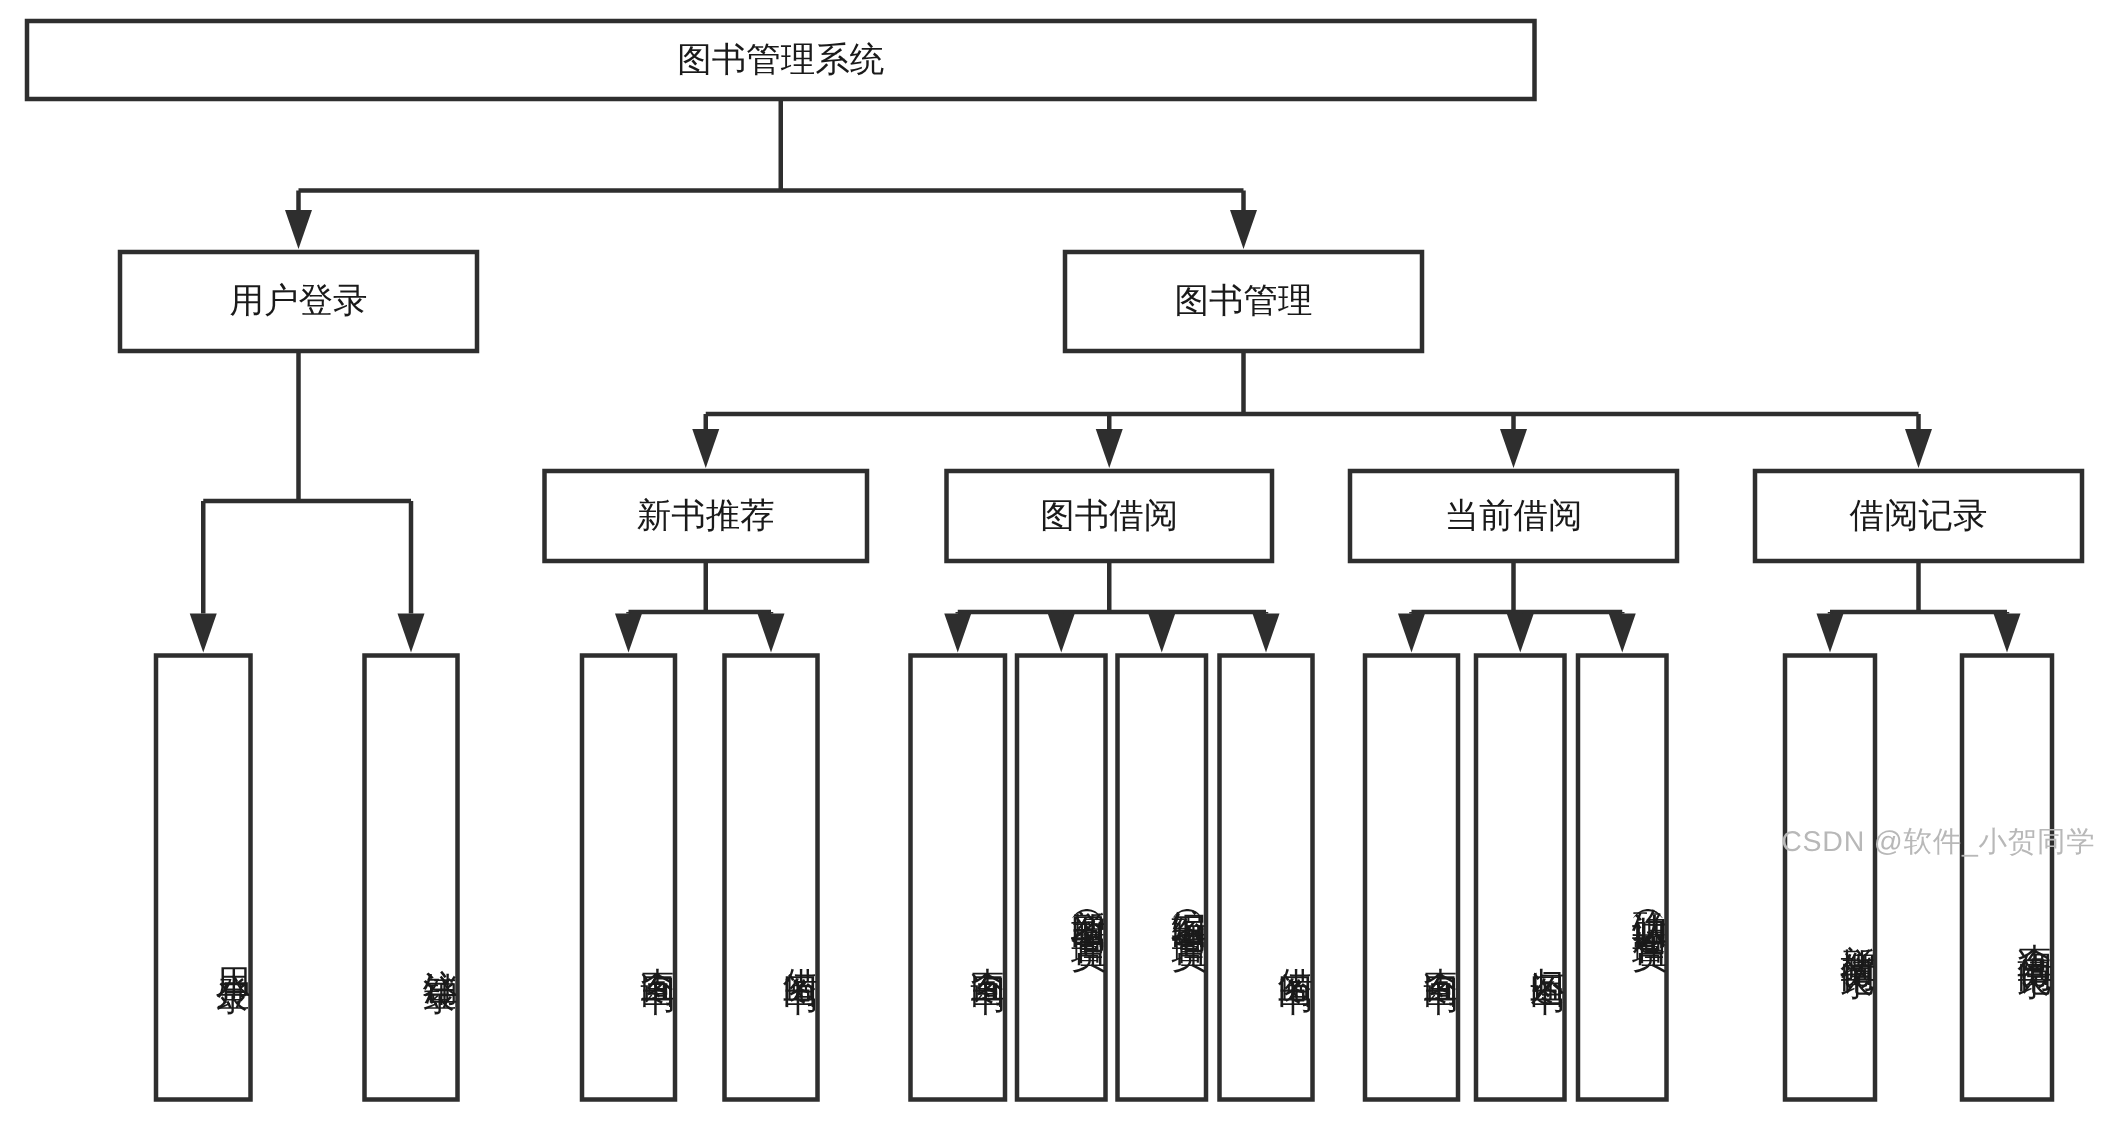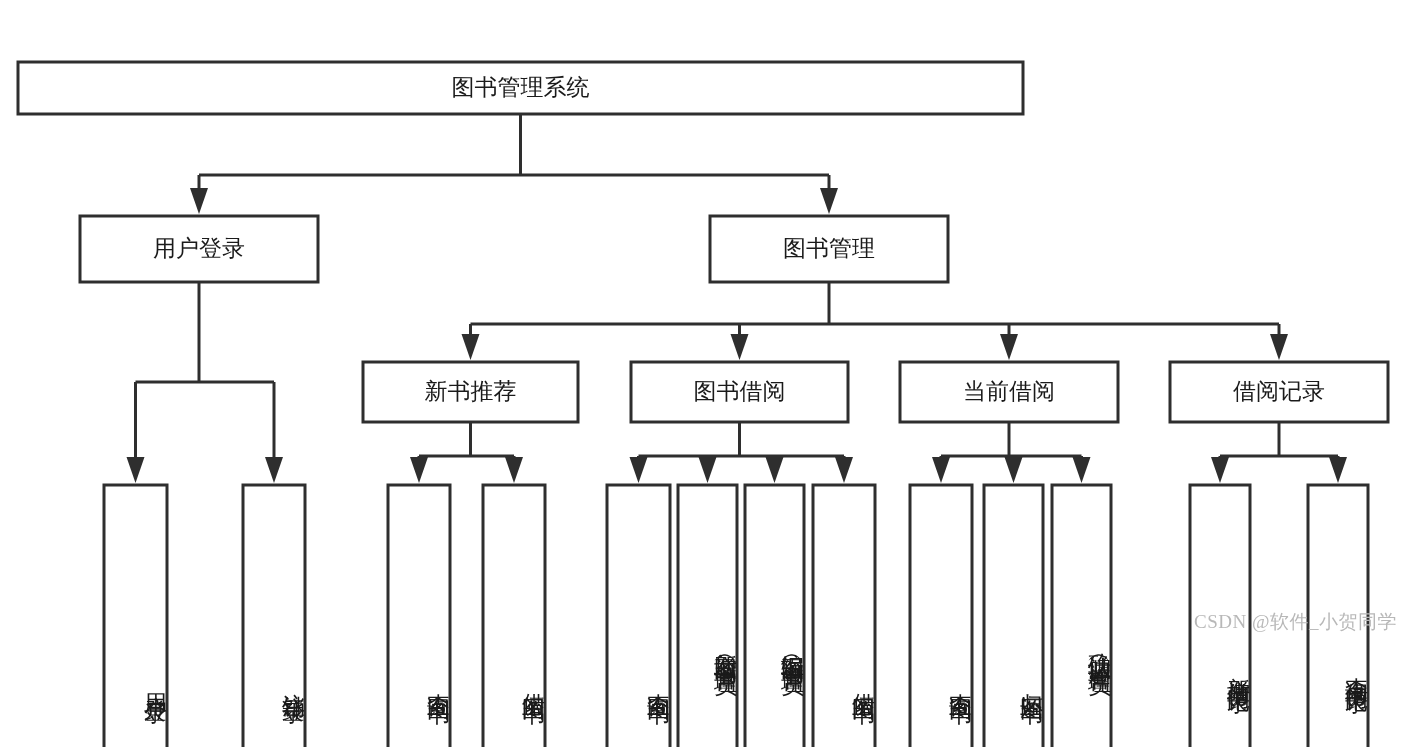--- a/index.html
+++ b/index.html
@@ -12,21 +12,20 @@
     width: 1405px;
     height: 747px;
     font-family: "Liberation Sans", "DejaVu Sans", sans-serif;
     overflow: hidden;
     position: relative;
   }
   #diagram-root {
     position: relative;
     width: 1405px;
     height: 593px;
-    margin-top: 48px;
   }
   svg.diagram-svg {
     position: absolute;
     top: 0;
     left: 0;
     width: 1405px;
     height: 747px;
     display: block;
   }
   .node-rect {
@@ -67,22 +66,22 @@
     line-height: 1;
     display: flex;
     align-items: flex-start;
     justify-content: center;
     pointer-events: none;
     white-space: nowrap;
   }
   .watermark {
     position: absolute;
     right: 8px;
-    bottom: 6px;
-    font-family: Liberation Serif, serif;
+    bottom: 19px;
+    font-family: Liberation Sans, sans-serif;
     font-size: 19px;
     color: #b8b8b8;
     letter-spacing: 0.5px;
     user-select: none;
     white-space: nowrap;
   }
 </style>
 </head>
 <body>
 

